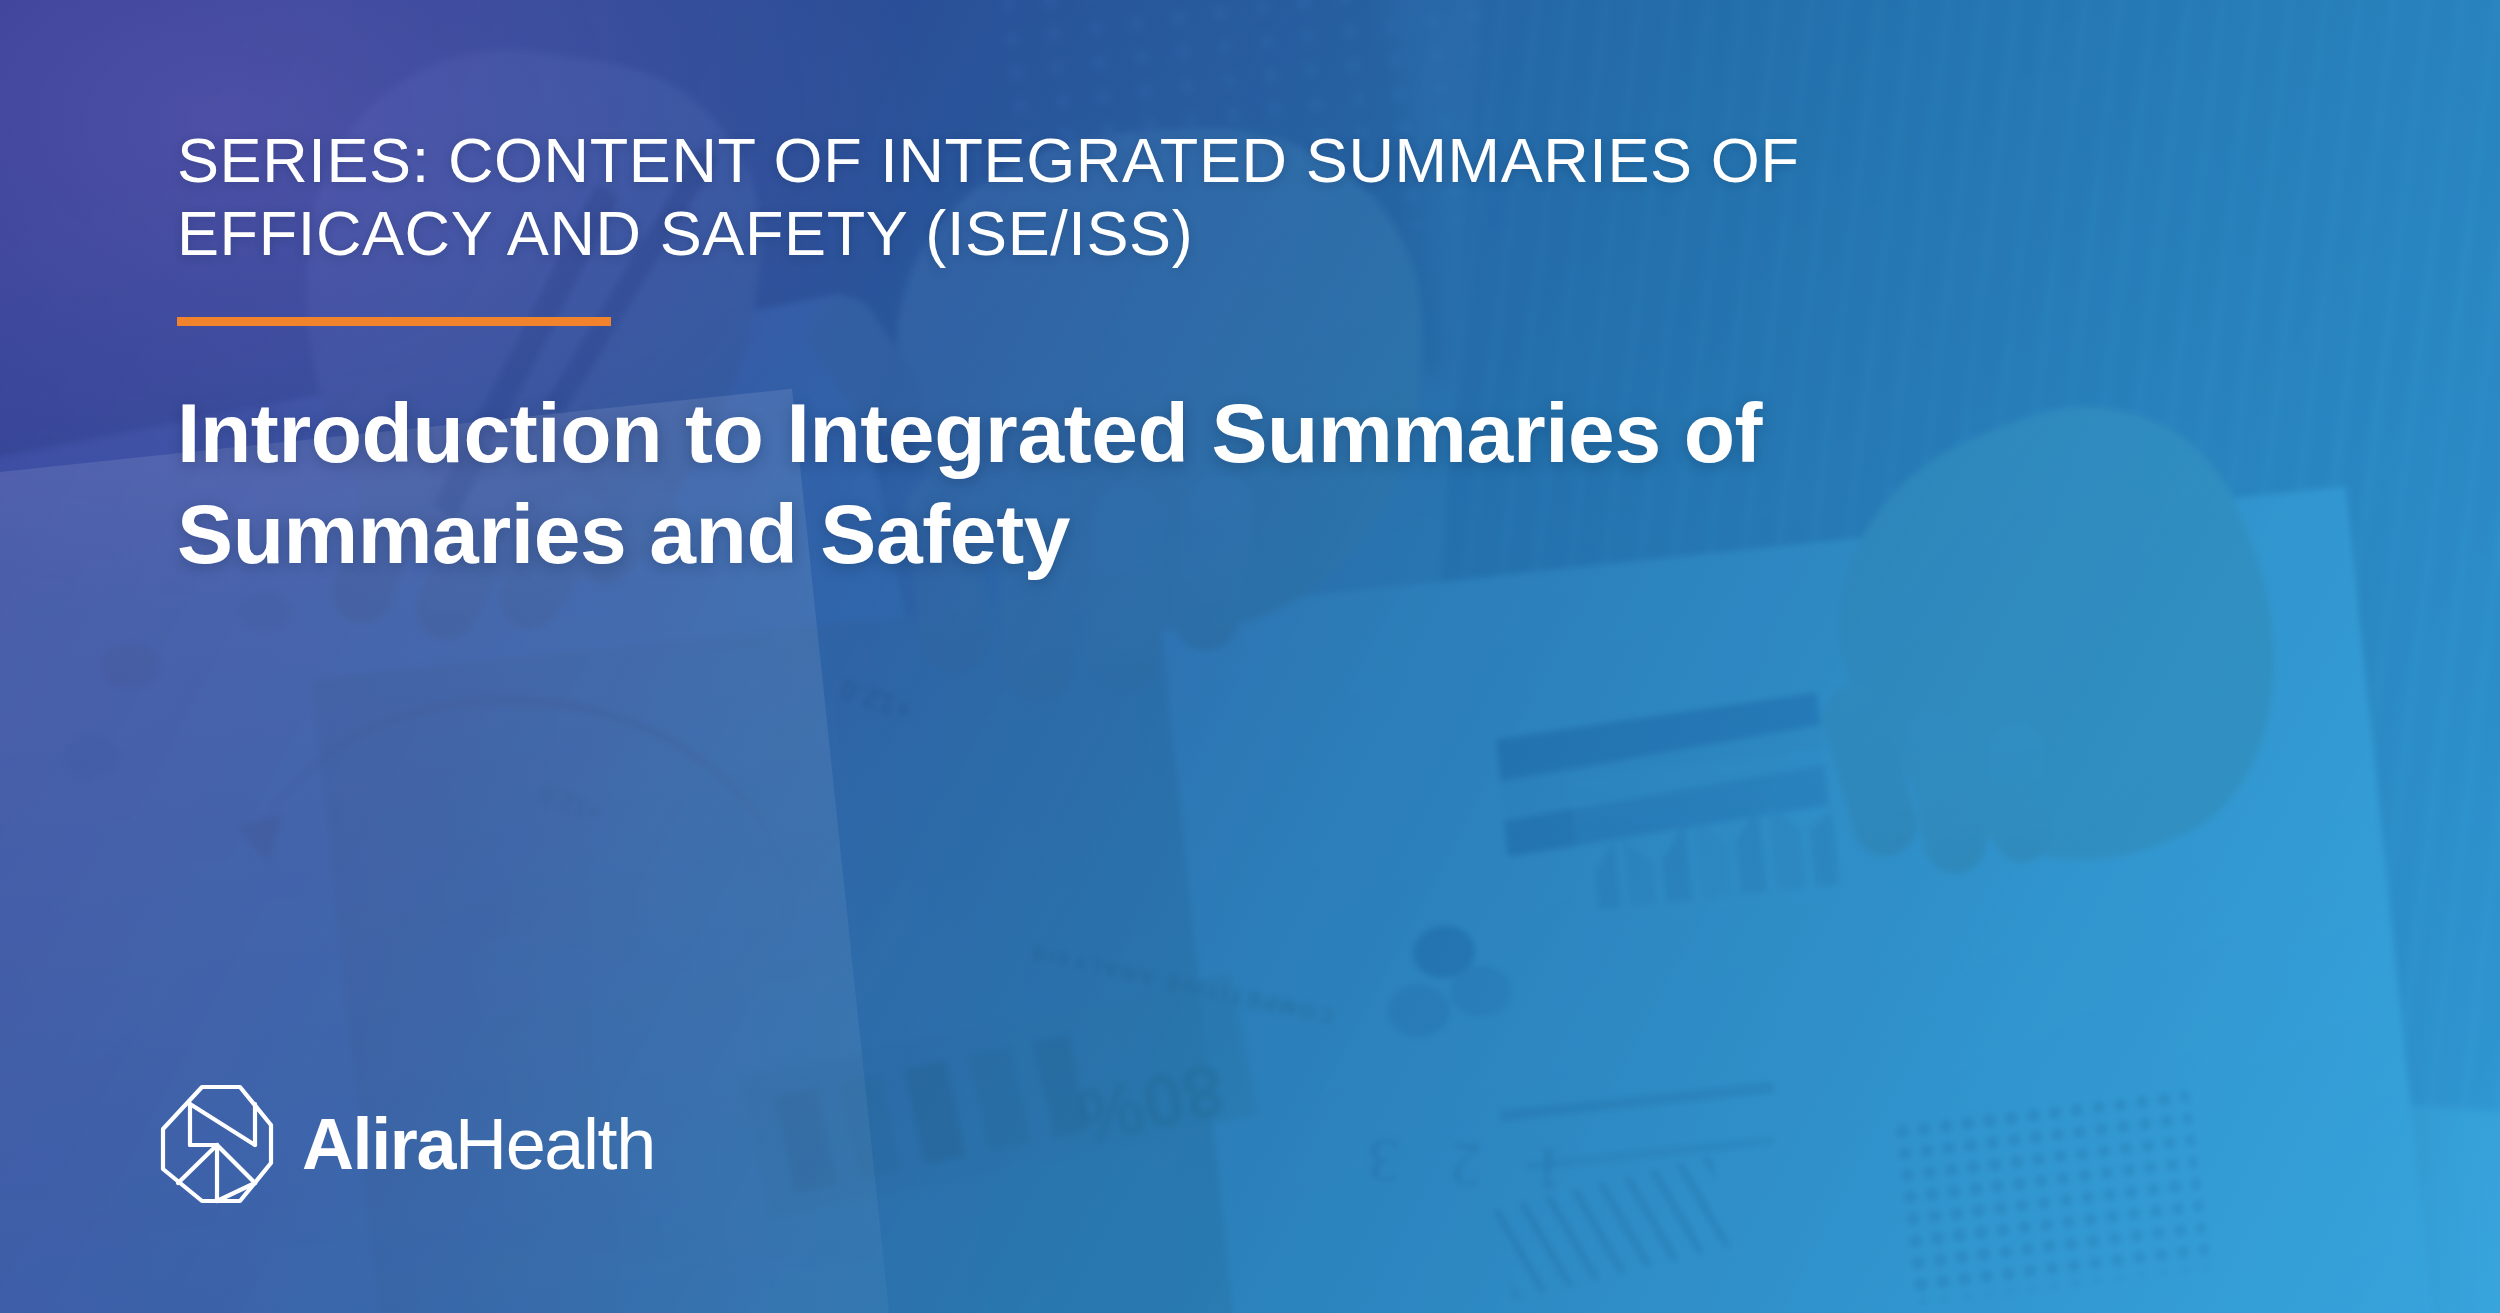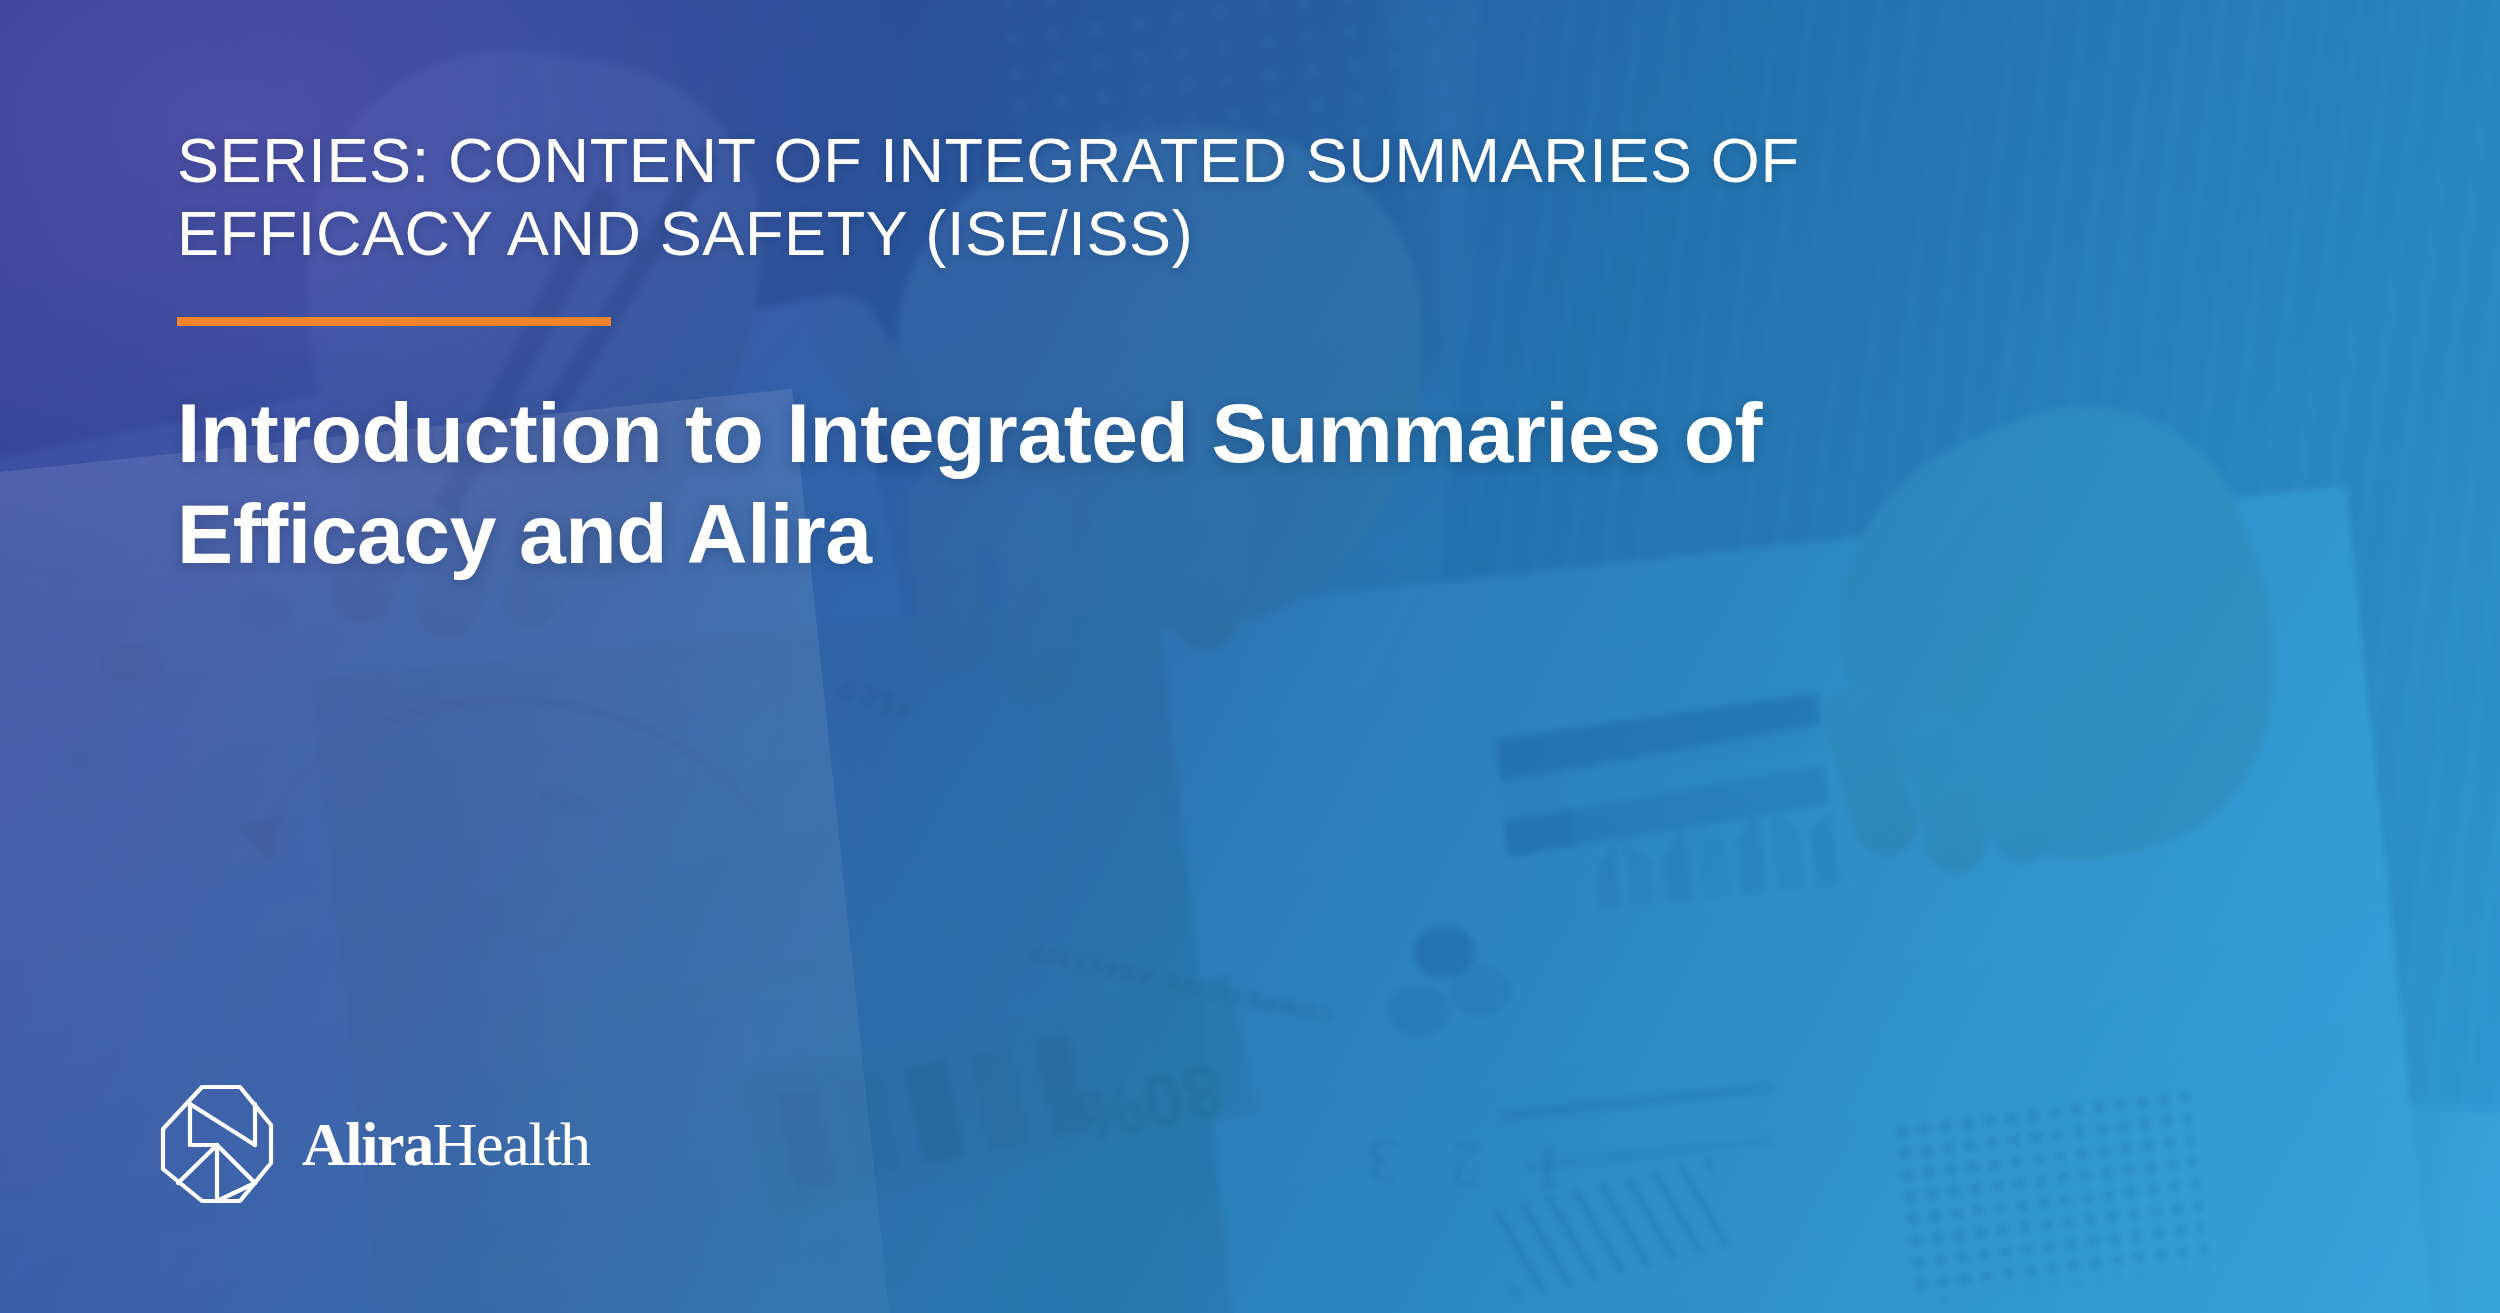--- a/index.html
+++ b/index.html
@@ -437,25 +437,25 @@
     left: 158px;
     bottom: 108px;
     display: flex;
     align-items: center;
     gap: 26px;
     z-index: 5;
   }
   .logo-mark { flex: 0 0 auto; display: block; }
   .logo-word {
     color: #ffffff;
-    font-size: 62px;
+    font-size: 72px;
     line-height: 1;
     letter-spacing: -1.4px;
     white-space: nowrap;
-    font-family: Liberation Serif, serif;
+    font-family: Liberation Sans, sans-serif;
   }
   .logo-word .w-bold { font-weight: bold; }
   .logo-word .w-light { font-weight: 300; }
 </style>
 </head>
 <body>
 
 <div class="banner">
 
   <div class="photo">
@@ -519,21 +519,21 @@
   </div>
 
   <div class="tint-a"></div>
   <div class="tint-b"></div>
   <div class="tint-bloom"></div>
   <div class="tint-slab"></div>
 
   <div class="content">
     <h2 class="series-title">SERIES: CONTENT OF INTEGRATED SUMMARIES OF EFFICACY AND SAFETY (ISE/ISS)</h2>
     <div class="divider"></div>
-    <h1 class="headline">Introduction to Integrated Summaries of Efficacy and Alira</h1>
+    <h1 class="headline">Introduction to Integrated Summaries of Summaries and Safety</h1>
   </div>
 
   <div class="logo">
     <svg class="logo-mark" width="118" height="122" viewBox="0 0 118 122" fill="none" stroke="#ffffff" stroke-width="4.2" stroke-linejoin="round" stroke-linecap="round">
       <path d="M44 4 H82 L113 42 V80 L82 118 H44 L5 86 V46 Z"></path>
       <path d="M32 21 L97 62"></path>
       <path d="M97 62 V21"></path>
       <path d="M32 21 V62"></path>
       <path d="M32 62 H59"></path>
       <path d="M59 62 V118"></path>

